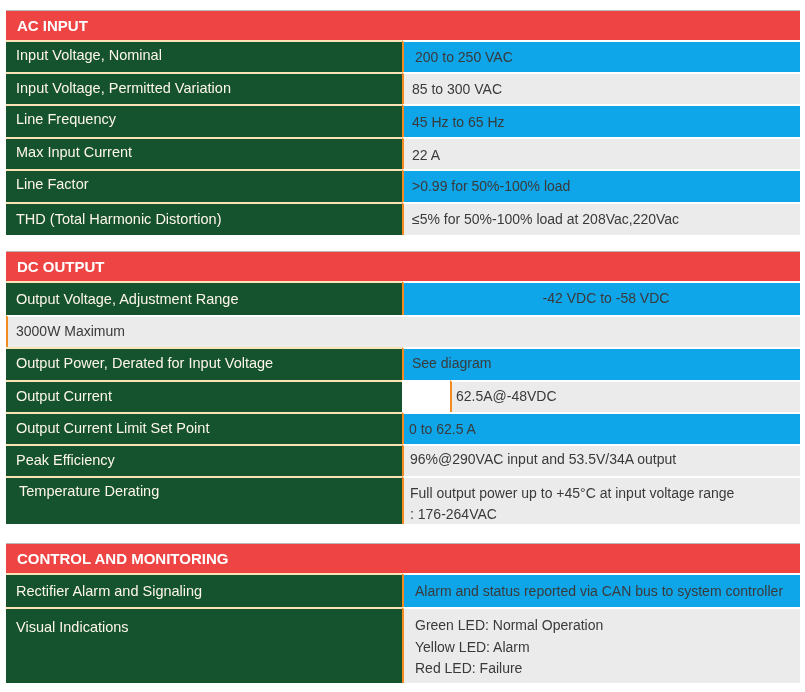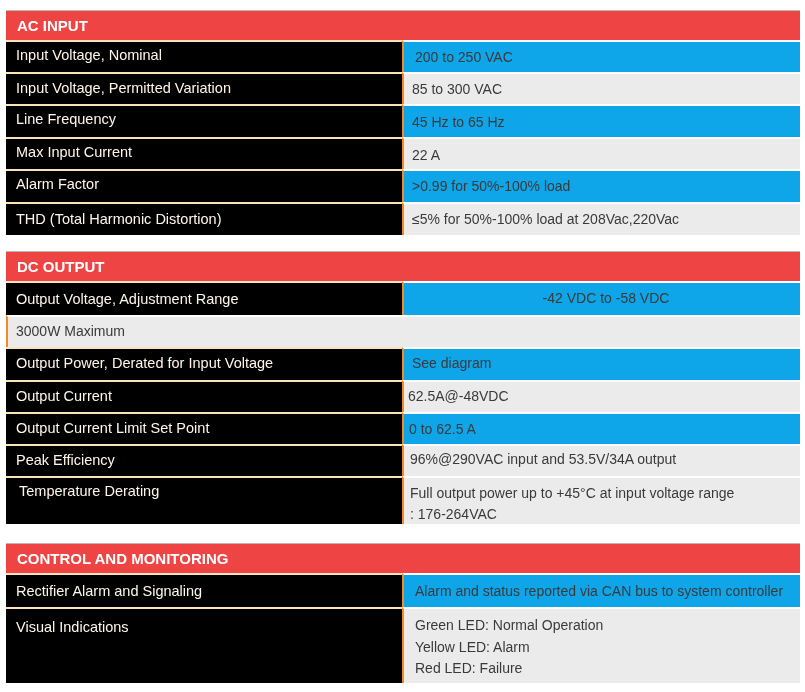--- a/index.html
+++ b/index.html
@@ -5,21 +5,21 @@
   html, body { margin: 0; padding: 0; background: #ffffff; }
   body { width: 805px; height: 692px; position: relative; font-family: "Liberation Sans", "DejaVu Sans", sans-serif; overflow: hidden; }
   .section { position: absolute; left: 6px; width: 794px; }
   .sec-header {
     background: #ef4444; color: #ffffff; font-weight: bold; font-size: 15px;
     height: 30px; line-height: 30px; padding-left: 11px; box-sizing: border-box;
     border-top: 1px solid #b9b9b9;
   }
   .row { display: flex; box-sizing: border-box; }
   .label {
-    width: 396px; background: #000000; color: #fff6ea; font-size: 14.5px;
+    width: 396px; background: #14532d; color: #fff6ea; font-size: 14.5px;
     padding-left: 10px; box-sizing: border-box; border-top: 2px solid #fbe3b8;
     display: flex; align-items: flex-start;
   }
   .value {
     flex: 1; color: #3a3a3a; font-size: 14px; box-sizing: border-box;
     border-top: 2px solid #ffffff; border-left: 2px solid #f28b22;
     display: flex; flex-direction: column; justify-content: flex-start;
   }
   .value.white { background: #0ea5e9; }
   .value.grey { background: #ebebec; }
@@ -60,21 +60,21 @@
   <div class="row" style="height:32px;">
     <div class="label" style="padding-top:5px;text-align:center;">
         <span>Max Input Current</span>
       </div>
     <div class="value grey pad-8" style="padding-top:8px;">
         <span>22 A</span>
       </div>
   </div>
   <div class="row" style="height:33px;">
     <div class="label" style="padding-top:5px;">
-        <span>Alarm Factor</span>
+        <span>Line Factor</span>
       </div>
     <div class="value white pad-8" style="padding-top:7px;">
         <span>&gt;0.99 for 50%-100% load</span>
       </div>
   </div>
   <div class="row" style="height:33px;">
     <div class="label" style="padding-top:7px;">
         <span>THD (Total Harmonic Distortion)</span>
       </div>
     <div class="value grey pad-8" style="padding-top:7px;">
@@ -100,21 +100,21 @@
       </div>
   </div>
   <div class="row" style="height:33px;">
     <div class="label" style="padding-top:6px;">
         <span>Output Power, Derated for Input Voltage</span>
       </div>
     <div class="value white pad-8" style="padding-top:6px;">
         <span>See diagram</span>
       </div>
   </div>
-  <div class="row" style="height:32px;">
+  <div class="row" style="height:32px;gap:48px;">
     <div class="label" style="padding-top:6px;">
         <span>Output Current</span>
       </div>
     <div class="value grey" style="padding-top:6px; padding-left:4px;">
         <span>62.5A@-48VDC</span>
       </div>
   </div>
   <div class="row" style="height:32px;">
     <div class="label" style="padding-top:6px;">
         <span>Output Current Limit Set Point</span>

